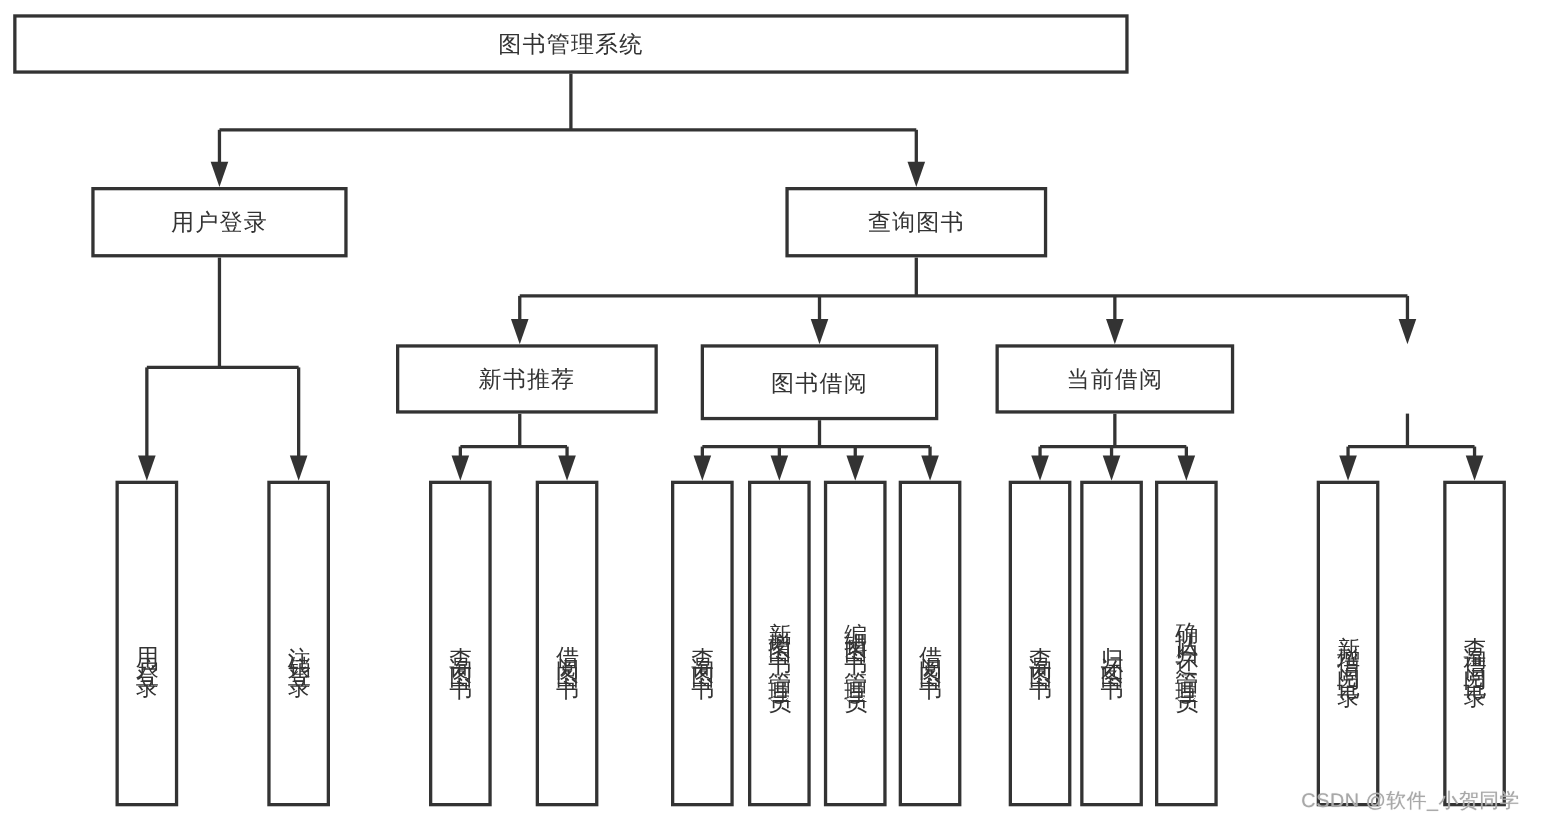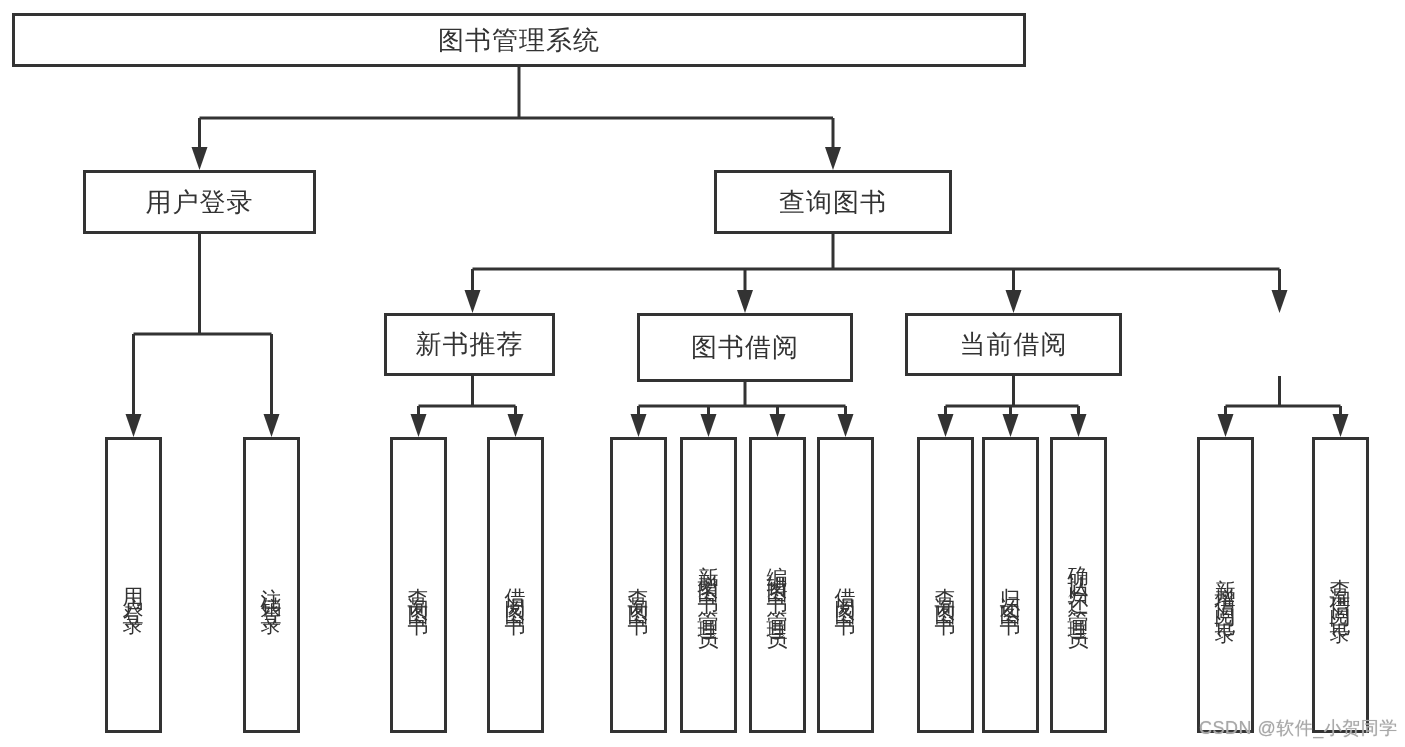--- a/index.html
+++ b/index.html
@@ -16,21 +16,21 @@
   .node {
     position: absolute;
     box-sizing: border-box;
     border: 3px solid #333333;
     background: #ffffff;
     display: flex;
     align-items: center;
     justify-content: center;
   }
   .hlabel {
-    font-size: 26px;
+    font-size: 21px;
     letter-spacing: 1px;
     white-space: nowrap;
     color: #333333;
   }
   .vlabel {
     writing-mode: vertical-rl;
     font-size: 21px;
     letter-spacing: 9px;
     line-height: 1;
     white-space: nowrap;
@@ -40,21 +40,20 @@
   .watermark {
     position: absolute;
     left: 1183px;
     top: 716px;
     font-size: 18px;
     color: #a8a8a8;
     letter-spacing: 0.5px;
     white-space: nowrap;
     text-shadow: 0 0 1px #c9c9c9;
     z-index: 10;
-    margin-left: 16px;
   }
 </style>
 </head>
 <body>
 
 <div id="canvas">
 
   <svg id="wires" width="1405" height="747" viewBox="0 0 1405 747">
     <g stroke="#333333" stroke-width="3" fill="none">
 
@@ -133,21 +132,21 @@
     <span class="hlabel">图书管理系统</span>
   </div>
 
   <div class="node" style="left:83px; top:170px; width:233px; height:64px;">
     <span class="hlabel">用户登录</span>
   </div>
   <div class="node" style="left:714px; top:170px; width:238px; height:64px;">
     <span class="hlabel">查询图书</span>
   </div>
 
-  <div class="node" style="left:384px; top:313px; width:171px; height:63px;">
+  <div class="node" style="left:360px; top:313px; width:238px; height:63px;">
     <span class="hlabel">新书推荐</span>
   </div>
   <div class="node" style="left:637px; top:313px; width:216px; height:69px;">
     <span class="hlabel">图书借阅</span>
   </div>
   <div class="node" style="left:905px; top:313px; width:217px; height:63px;">
     <span class="hlabel">当前借阅</span>
   </div>
 
   <div class="node" style="left:105px; top:437px; width:57px; height:296px;">

